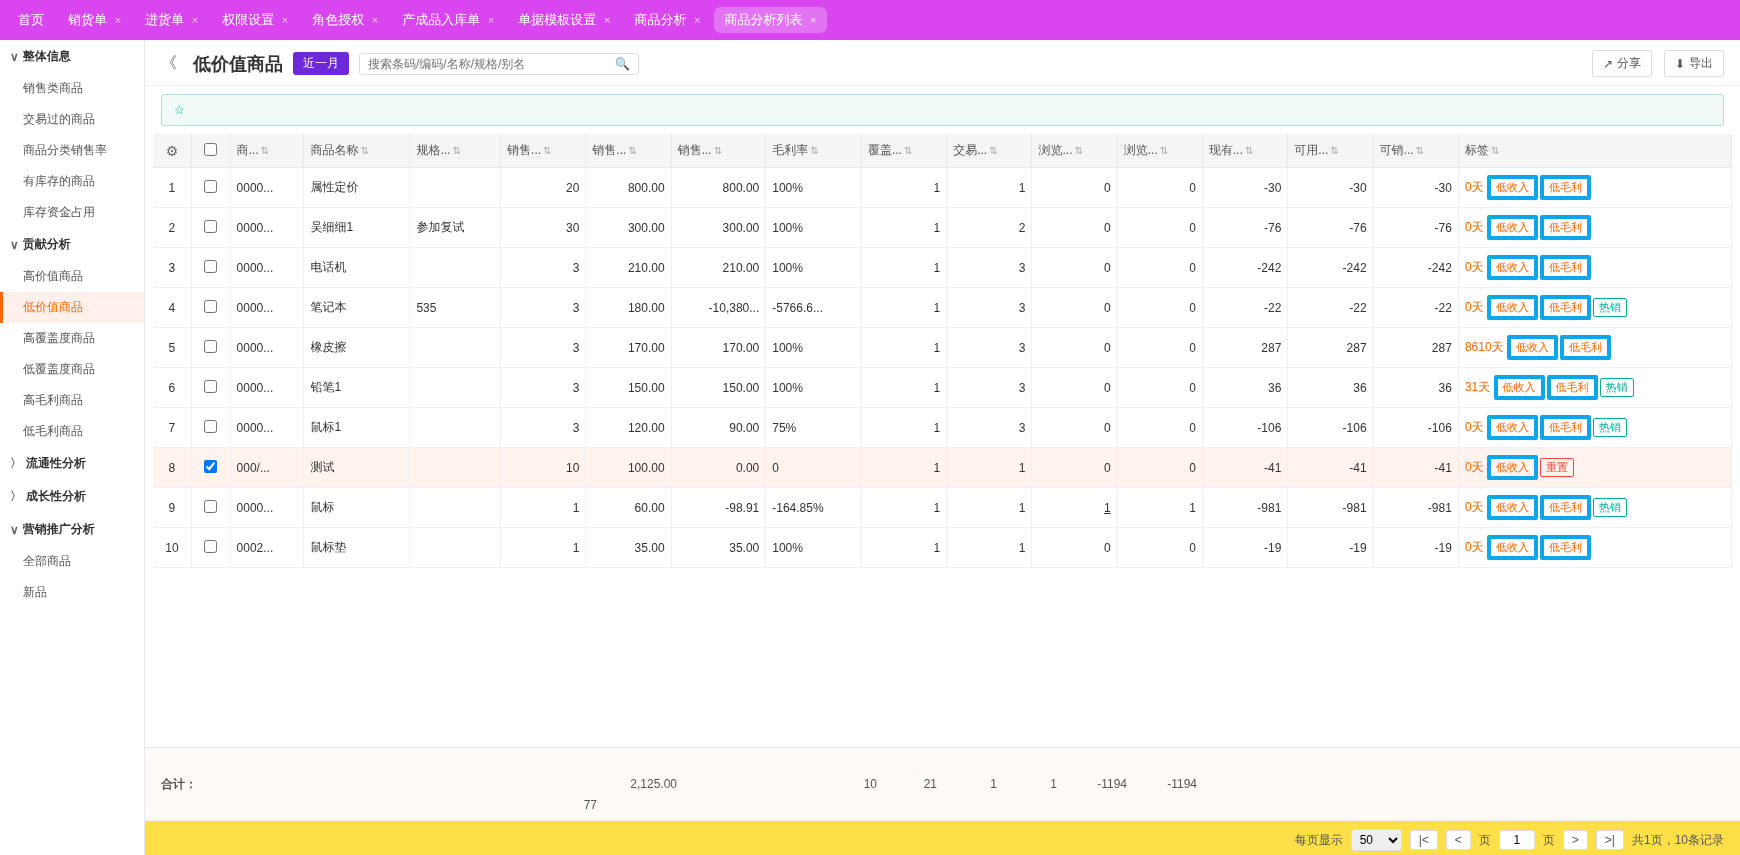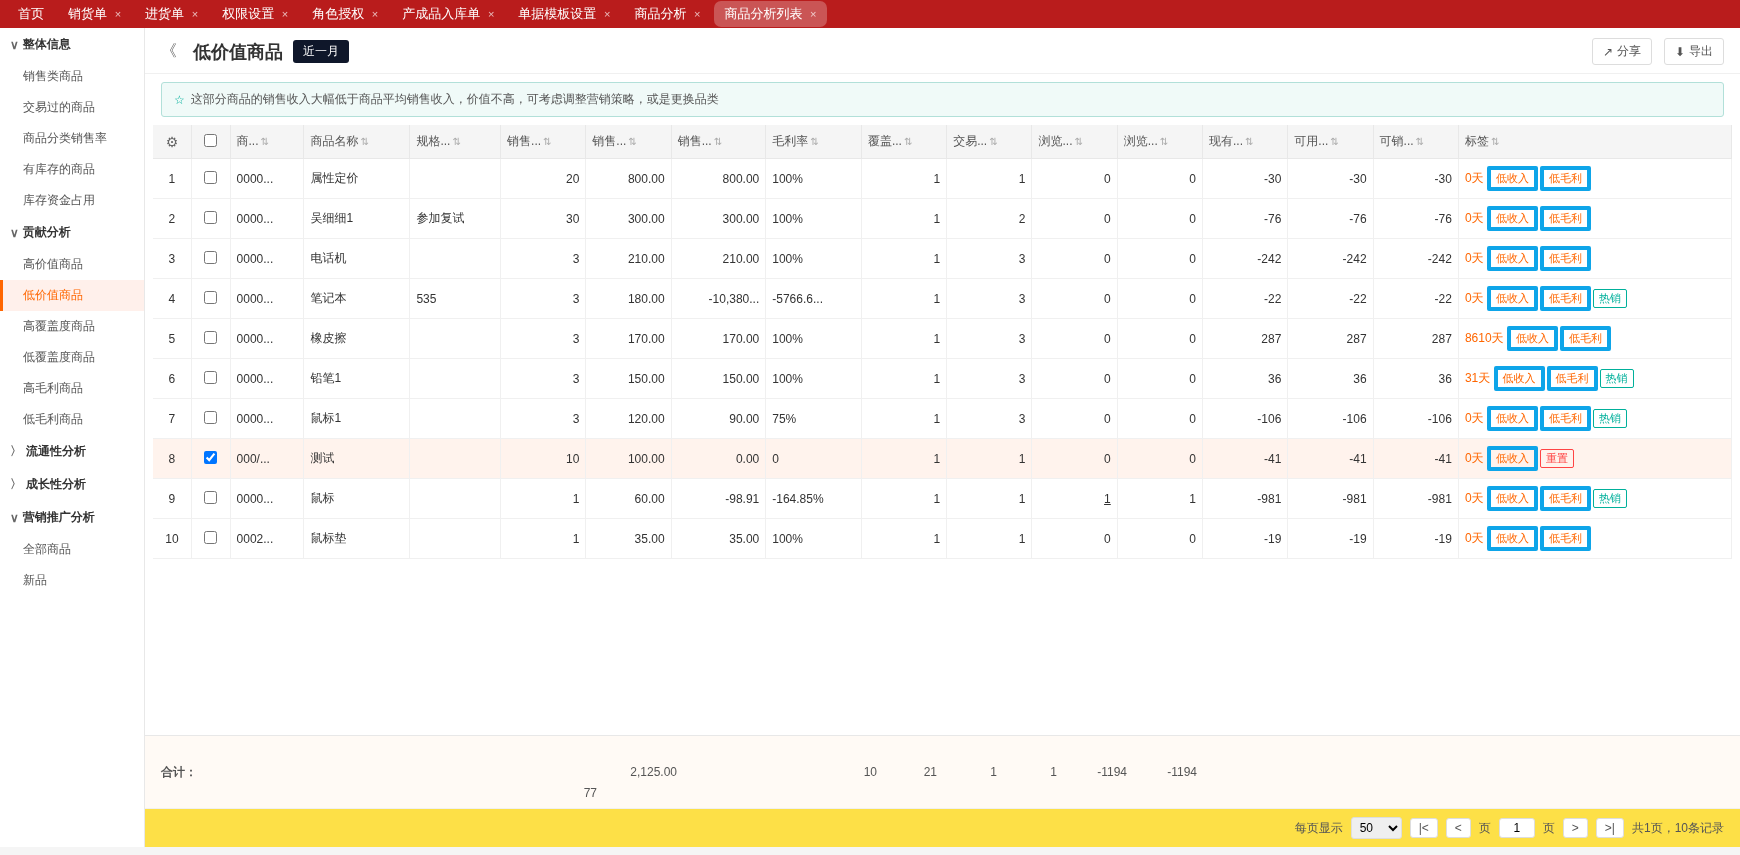--- a/index.html
+++ b/index.html
@@ -2,22 +2,22 @@
 <html><head>
   <meta charset="utf-8">
   <style>
     * { box-sizing: border-box; margin: 0; padding: 0; font-family: 'Microsoft YaHei', Arial, sans-serif; font-size: 12px; }
     body { background: #f5f5f5; overflow-x: hidden; }
 
     
     .top-nav {
       display: flex;
       align-items: center;
-      background: #b91c1c;
-      height: 28px;
+      background: #d946ef;
+      height: 40px;
       padding: 0 8px;
       gap: 4px;
     }
     .nav-item {
       color: #fff;
       padding: 4px 10px;
       cursor: pointer;
       border-radius: 3px;
       white-space: nowrap;
       font-size: 13px;
@@ -76,21 +76,21 @@
       padding: 10px 16px 8px;
       gap: 10px;
       border-bottom: 1px solid #f0f0f0;
     }
     .content-title {
       font-size: 18px;
       font-weight: bold;
       color: #333;
     }
     .period-btn {
-      background: #0f172a;
+      background: #6d28d9;
       color: #fff;
       border: none;
       border-radius: 3px;
       padding: 3px 10px;
       cursor: pointer;
       font-size: 12px;
     }
     .search-box {
       flex: 1;
       display: flex;
@@ -307,35 +307,38 @@
     <div class="sidebar-item">全部商品</div>
     <div class="sidebar-item">新品</div>
   </aside>
 
   <main class="content-area">
 
     <div class="content-header">
       <span class="collapse-btn">《</span>
       <h2 class="content-title">低价值商品</h2>
       <button class="period-btn">近一月</button>
+      <div class="search-box">
+        <input type="text" placeholder="搜索条码/编码/名称/规格/别名" style="">
+        <span class="search-icon">🔍</span>
+      </div>
       <div class="header-actions">
         <button class="action-btn">
           <span>↗</span>
           <span>分享</span>
         </button>
         <button class="action-btn">
           <span>⬇</span>
           <span>导出</span>
         </button>
       </div>
     </div>
 
     <div class="tip-bar">
       <span class="tip-icon">☆</span>
-      <span>这部分商品的销售收入大幅低于商品平均销售收入，价值不高，可考虑调整营销策略，或是更换品类</span>
     </div>
 
     <div class="table-container">
       <table>
         <thead>
           <tr>
             <th class="center"><span class="settings-icon">⚙</span></th>
             <th class="center"><input type="checkbox" style=""></th>
             <th>商...<span class="sort-icon">⇅</span></th>
             <th>商品名称<span class="sort-icon">⇅</span></th>

